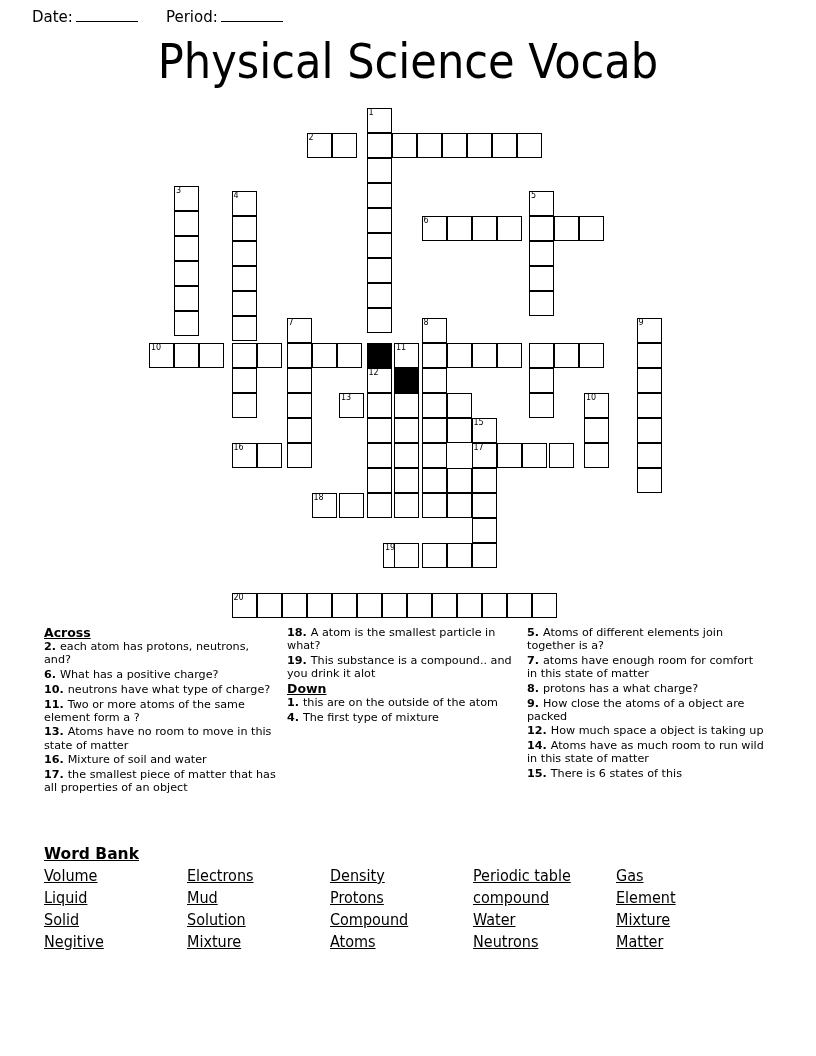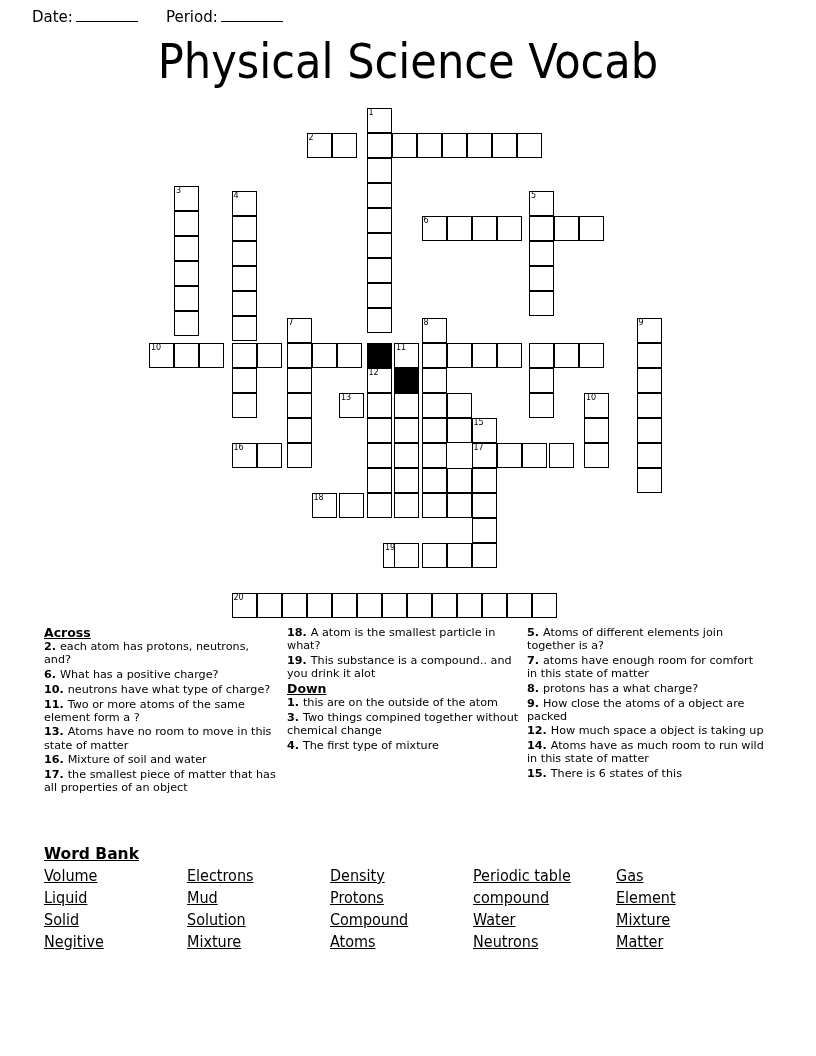--- a/index.html
+++ b/index.html
@@ -296,21 +296,20 @@
       <span class="clue"><span class="cn">11. </span><span>Two or more atoms of the same element form a ?</span></span>
       <span class="clue"><span class="cn">13. </span><span>Atoms have no room to move in this state of matter</span></span>
       <span class="clue"><span class="cn">16. </span><span>Mixture of soil and water</span></span>
       <span class="clue"><span class="cn">17. </span><span>the smallest piece of matter that has all properties of an object</span></span>
     </div>
   <div class="clue-col col2">
       <span class="clue"><span class="cn">18. </span><span>A atom is the smallest particle in what?</span></span>
       <span class="clue"><span class="cn">19. </span><span>This substance is a compound.. and you drink it alot</span></span>
       <span class="clue-heading">Down</span>
       <span class="clue"><span class="cn">1. </span><span>this are on the outside of the atom</span></span>
-      <span class="clue"><span class="cn">3. </span><span>Two things compined together without chemical change</span></span>
       <span class="clue"><span class="cn">4. </span><span>The first type of mixture</span></span>
     </div>
   <div class="clue-col col3">
       <span class="clue"><span class="cn">5. </span><span>Atoms of different elements join together is a?</span></span>
       <span class="clue"><span class="cn">7. </span><span>atoms have enough room for comfort in this state of matter</span></span>
       <span class="clue"><span class="cn">8. </span><span>protons has a what charge?</span></span>
       <span class="clue"><span class="cn">9. </span><span>How close the atoms of a object are packed</span></span>
       <span class="clue"><span class="cn">12. </span><span>How much space a object is taking up</span></span>
       <span class="clue"><span class="cn">14. </span><span>Atoms have as much room to run wild in this state of matter</span></span>
       <span class="clue"><span class="cn">15. </span><span>There is 6 states of this</span></span>

